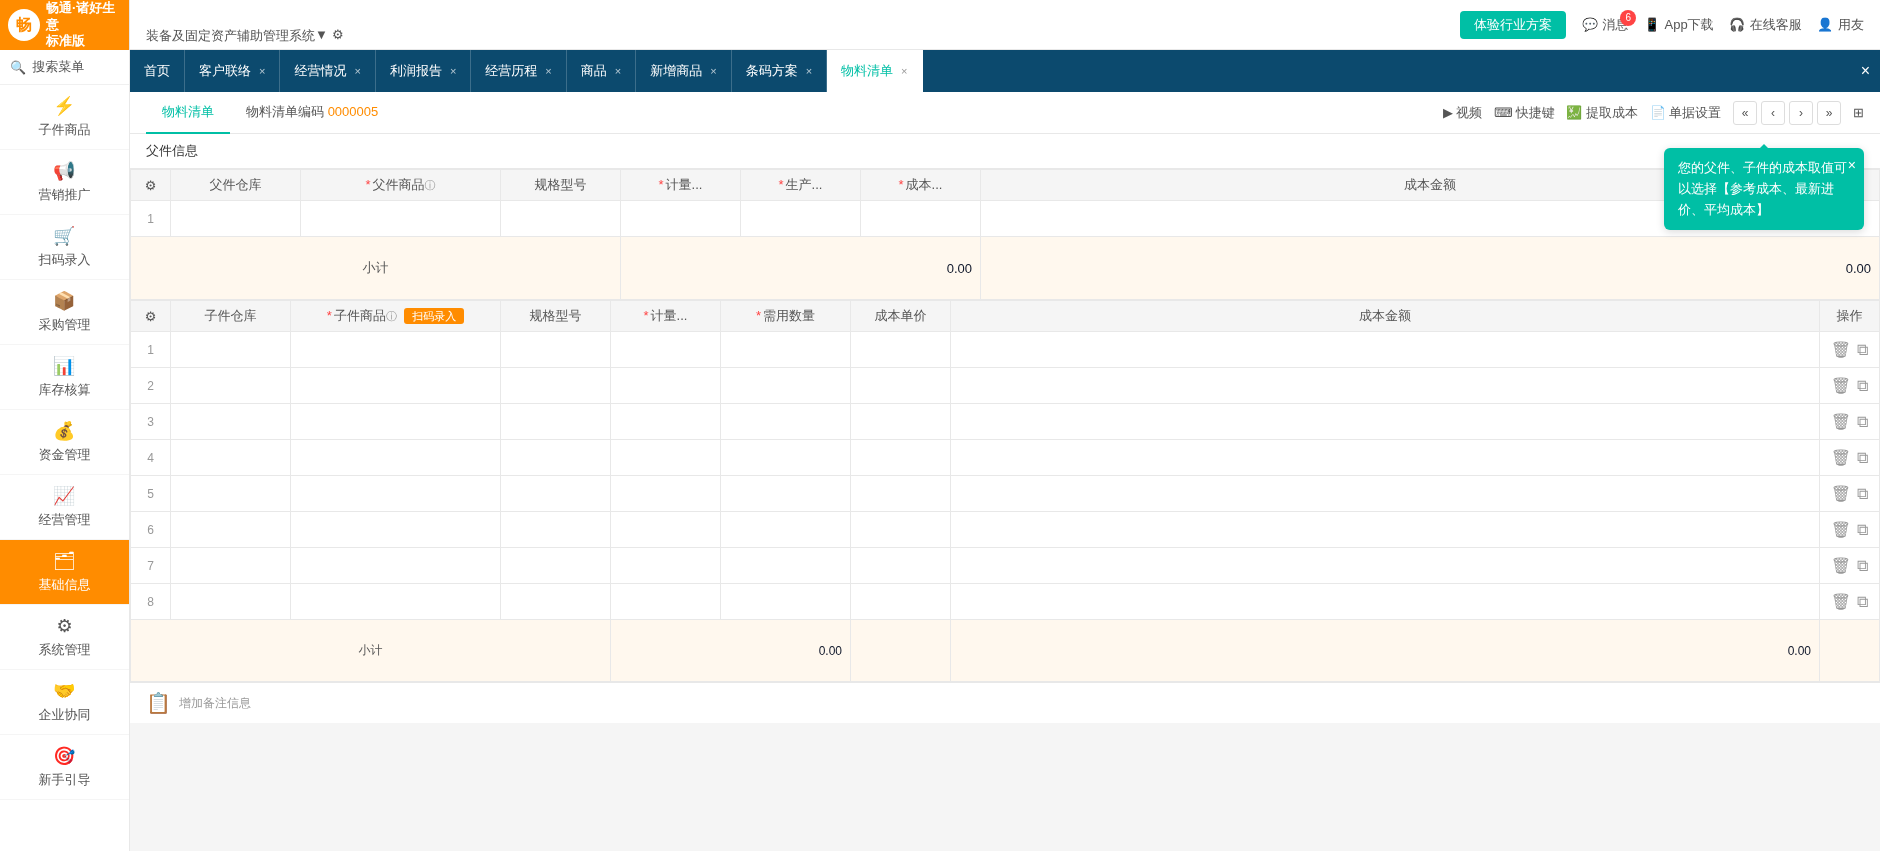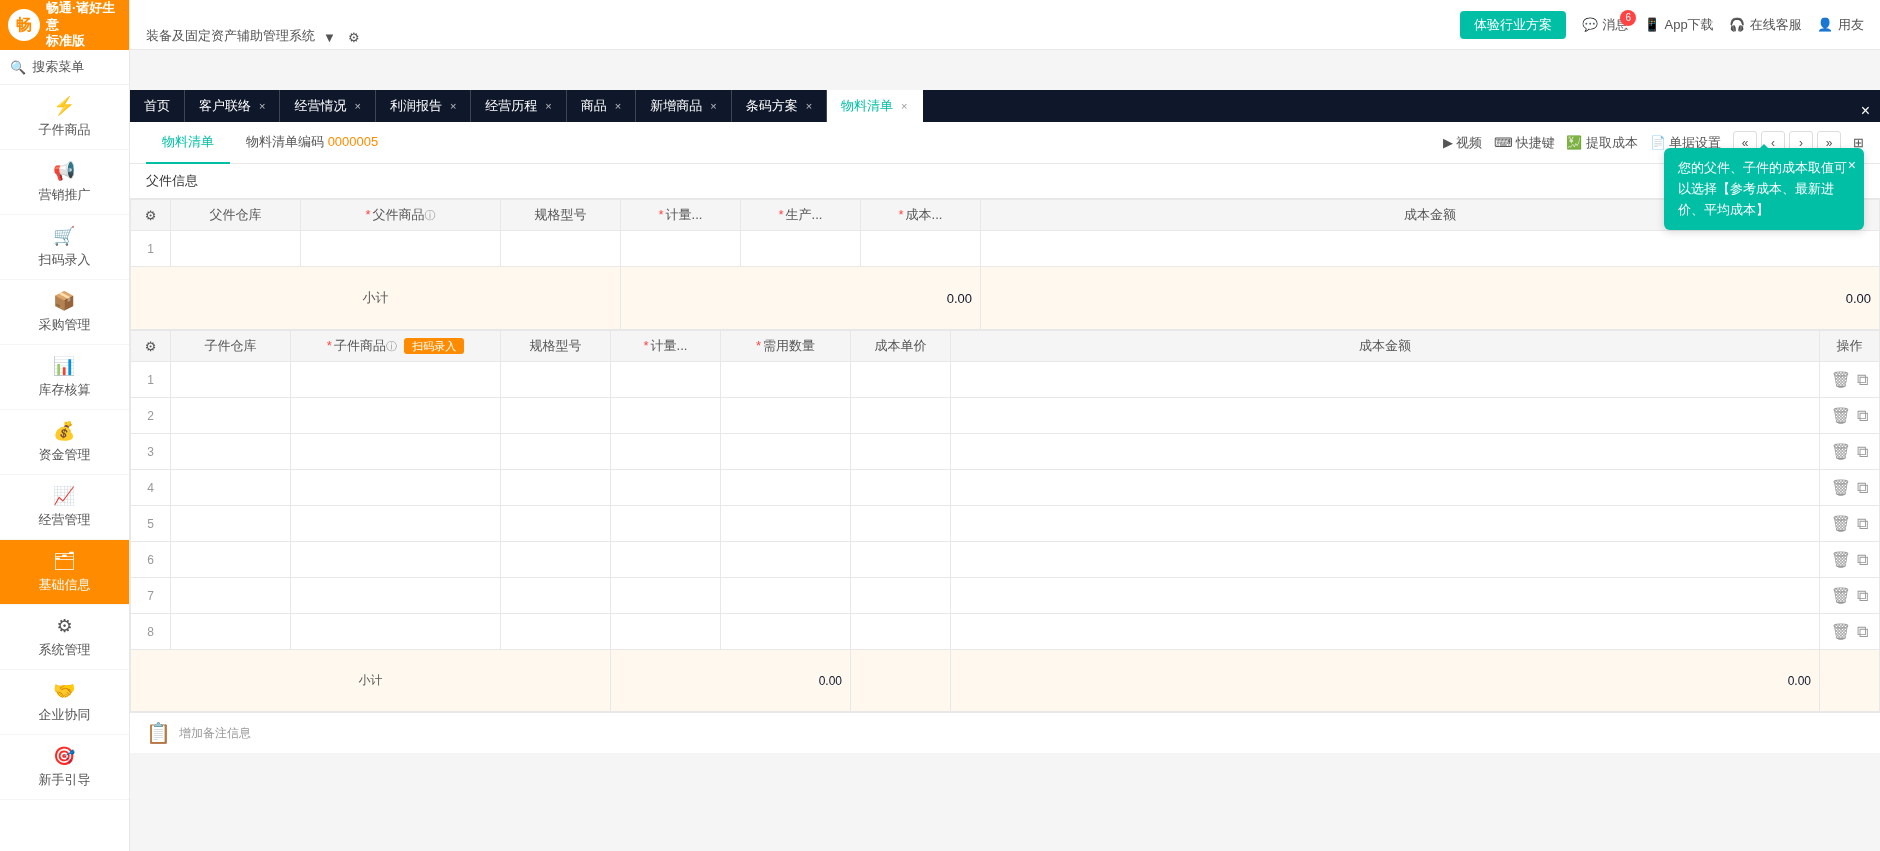--- a/index.html
+++ b/index.html
@@ -70,21 +70,21 @@
     .top-header {
       background: #fff;
       height: 50px;
       display: flex;
       align-items: center;
       justify-content: space-between;
       padding: 0 16px;
       border-bottom: 1px solid #e8e8e8;
       flex-shrink: 0;
     }
-    .header-left { display: flex; align-items: flex-end; gap: 8px; color: #555; font-size: 13px; margin-top: 23px; }
+    .header-left { display: flex; align-items: flex-start; color: #555; font-size: 13px; margin-top: 23px; }
     .header-right { display: flex; align-items: center; gap: 16px; color: #555; font-size: 13px; }
     .header-right .btn-experience {
       background: #00bfa5;
       color: #fff;
       padding: 5px 14px;
       border-radius: 4px;
       cursor: pointer;
       font-size: 13px;
     }
     .header-right .icon-btn { display: flex; align-items: center; gap: 4px; cursor: pointer; position: relative; }
@@ -96,28 +96,27 @@
       padding: 0 4px;
       min-width: 16px;
       height: 16px;
       display: flex; align-items: center; justify-content: center;
       position: absolute;
       top: -6px; right: -8px;
     }
 
     
     .nav-tabs {
-      background: #0f172a;
+      background: #0c4a6e;
       display: flex;
       align-items: center;
-      height: 32px;
+      height: 42px;
       flex-shrink: 0;
       overflow: hidden;
       position: relative;
-      margin-top: 40px;
     }
     .nav-tab {
       padding: 0 14px;
       height: 42px;
       display: flex;
       align-items: center;
       color: #fff;
       cursor: pointer;
       font-size: 13px;
       gap: 4px;

